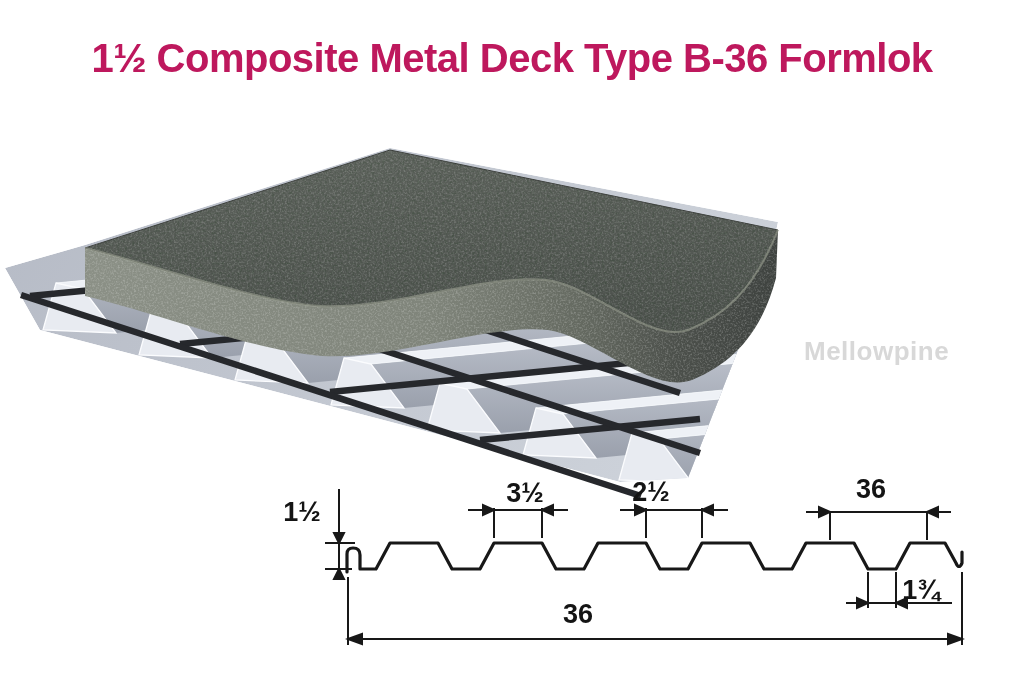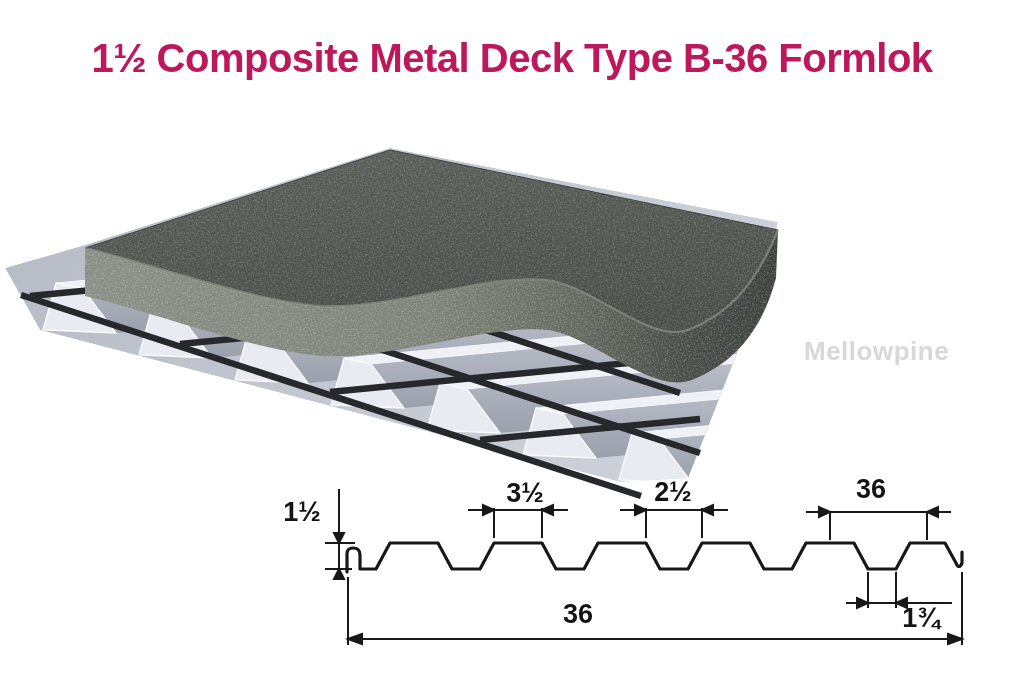--- a/index.html
+++ b/index.html
@@ -159,17 +159,17 @@
         <polygon points="962,639 948,634 948,644"></polygon>
       </g>
     </g>
   </svg>
 
   <div class="title">1½ Composite Metal Deck Type B-36 Formlok</div>
   <div class="watermark">Mellowpine</div>
 
   <div class="lbl" style="left:302px;top:512px;text-align:center;">1½</div>
   <div class="lbl" style="left:517px;top:493px;margin-left:8px;">3½</div>
-  <div class="lbl" style="left:673px;top:492px;">2½</div>
+  <div class="lbl" style="left:651px;top:492px;">2½</div>
   <div class="lbl" style="left:871px;top:489px;">36</div>
-  <div class="lbl" style="left:921px;top:618px;">1¾</div>
+  <div class="lbl" style="left:921px;top:590px;">1¾</div>
   <div class="lbl" style="left:578px;top:614px;">36</div>
 </div>
 
 </body></html>

